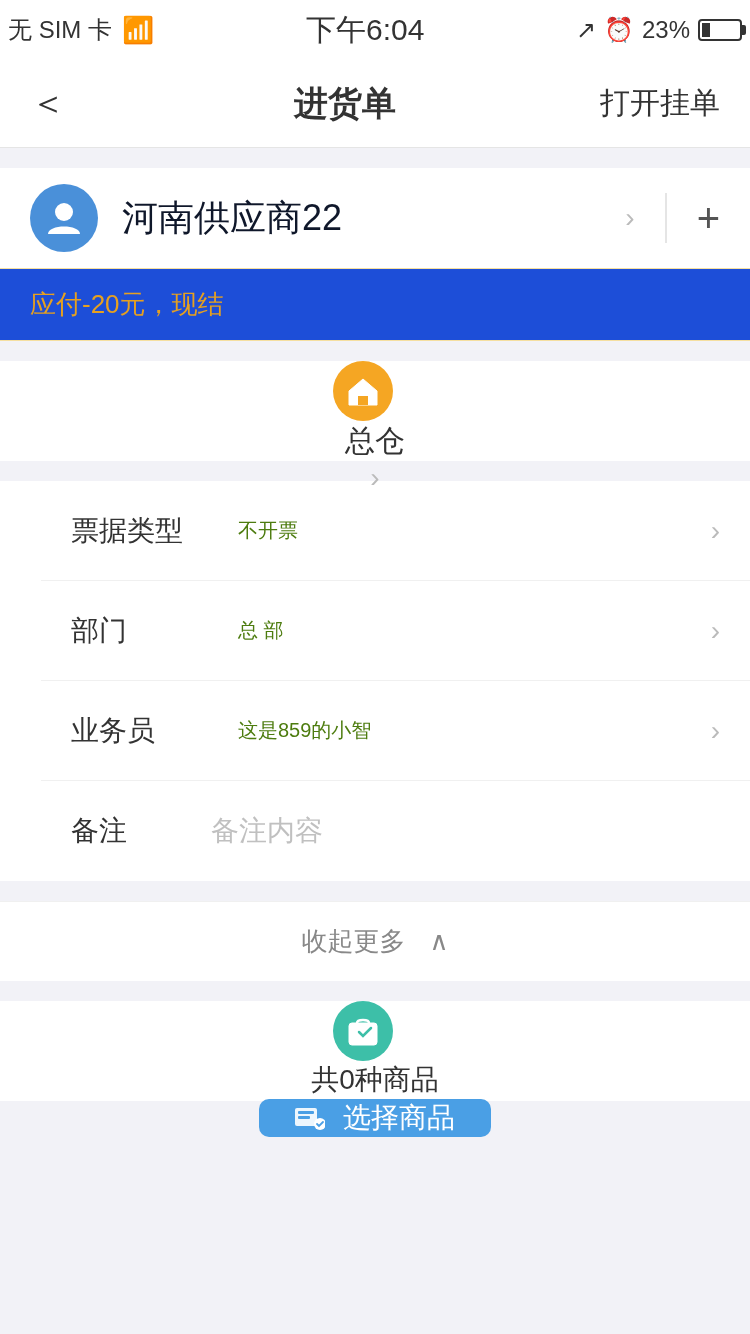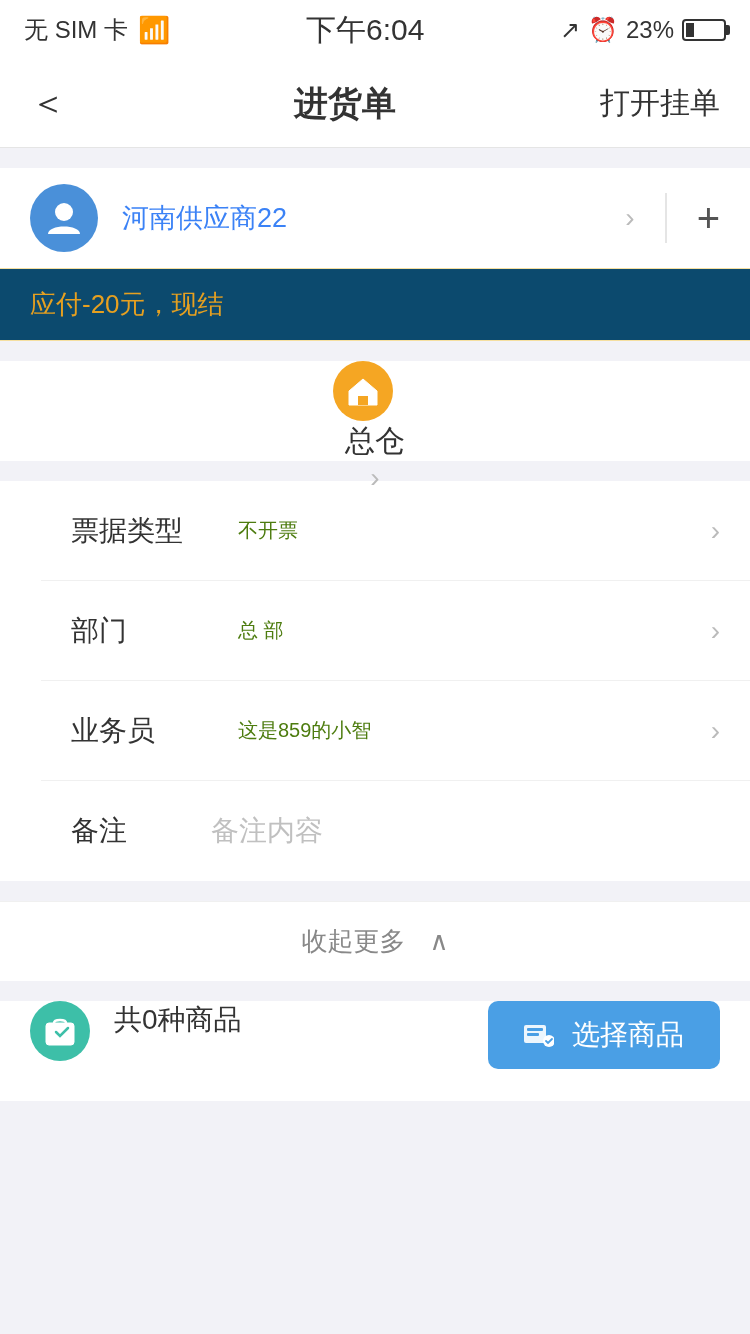--- a/index.html
+++ b/index.html
@@ -14,21 +14,21 @@
     }
 
     
     .status-bar {
       width: 750px;
       height: 60px;
       background: #fff;
       display: flex;
       align-items: center;
       justify-content: space-between;
-      padding: 0 24px;
+      padding: 0 8px;
       font-size: 24px;
       color: #333;
     }
     .status-left { display: flex; align-items: center; gap: 10px; }
     .status-center { font-size: 30px; font-weight: 500; }
     .status-right { display: flex; align-items: center; gap: 8px; font-size: 24px; }
     .wifi-icon { font-size: 26px; }
     .battery-block {
       display: inline-flex; align-items: center;
       border: 2px solid #333; border-radius: 4px;
@@ -98,43 +98,43 @@
       width: 68px; height: 68px;
       border-radius: 50%;
       background: #4a90d9;
       display: flex; align-items: center; justify-content: center;
       margin-right: 24px;
       flex-shrink: 0;
     }
     .supplier-avatar svg { width: 40px; height: 40px; }
     .supplier-name {
       flex: 1;
-      font-size: 27px;
-      color: #3b82f6;
+      font-size: 36px;
+      color: #0f172a;
     }
     .supplier-chevron {
       color: #bbb;
       font-size: 28px;
       margin-right: 30px;
     }
     .supplier-divider {
       width: 2px;
       height: 50px;
       background: #e5e5e5;
       margin-right: 30px;
     }
     .supplier-add {
       font-size: 40px;
       color: #555;
       cursor: pointer;
     }
 
     
     .notice-banner {
-      background: #0c4a6e;
+      background: #1d4ed8;
       padding: 18px 30px;
       font-size: 26px;
       color: #e6a020;
       border-top: 1px solid #f5dfa0;
       border-bottom: 1px solid #f5dfa0;
     }
 
     
     .warehouse-row {
       display: flex;
@@ -214,23 +214,24 @@
       display: flex;
       align-items: center;
       gap: 24px;
     }
 
     
     .bottom-bar {
       background: #fff;
       margin-top: 20px;
       display: flex;
-      align-items: flex-start;
+      align-items: center;
       padding: 0 30px;
       height: 100px;
+      flex-direction: column;
     }
     .product-icon {
       width: 60px; height: 60px;
       border-radius: 50%;
       background: #3dbfa8;
       display: flex; align-items: center; justify-content: center;
       margin-right: 24px;
       flex-shrink: 0;
     }
     .product-count {

